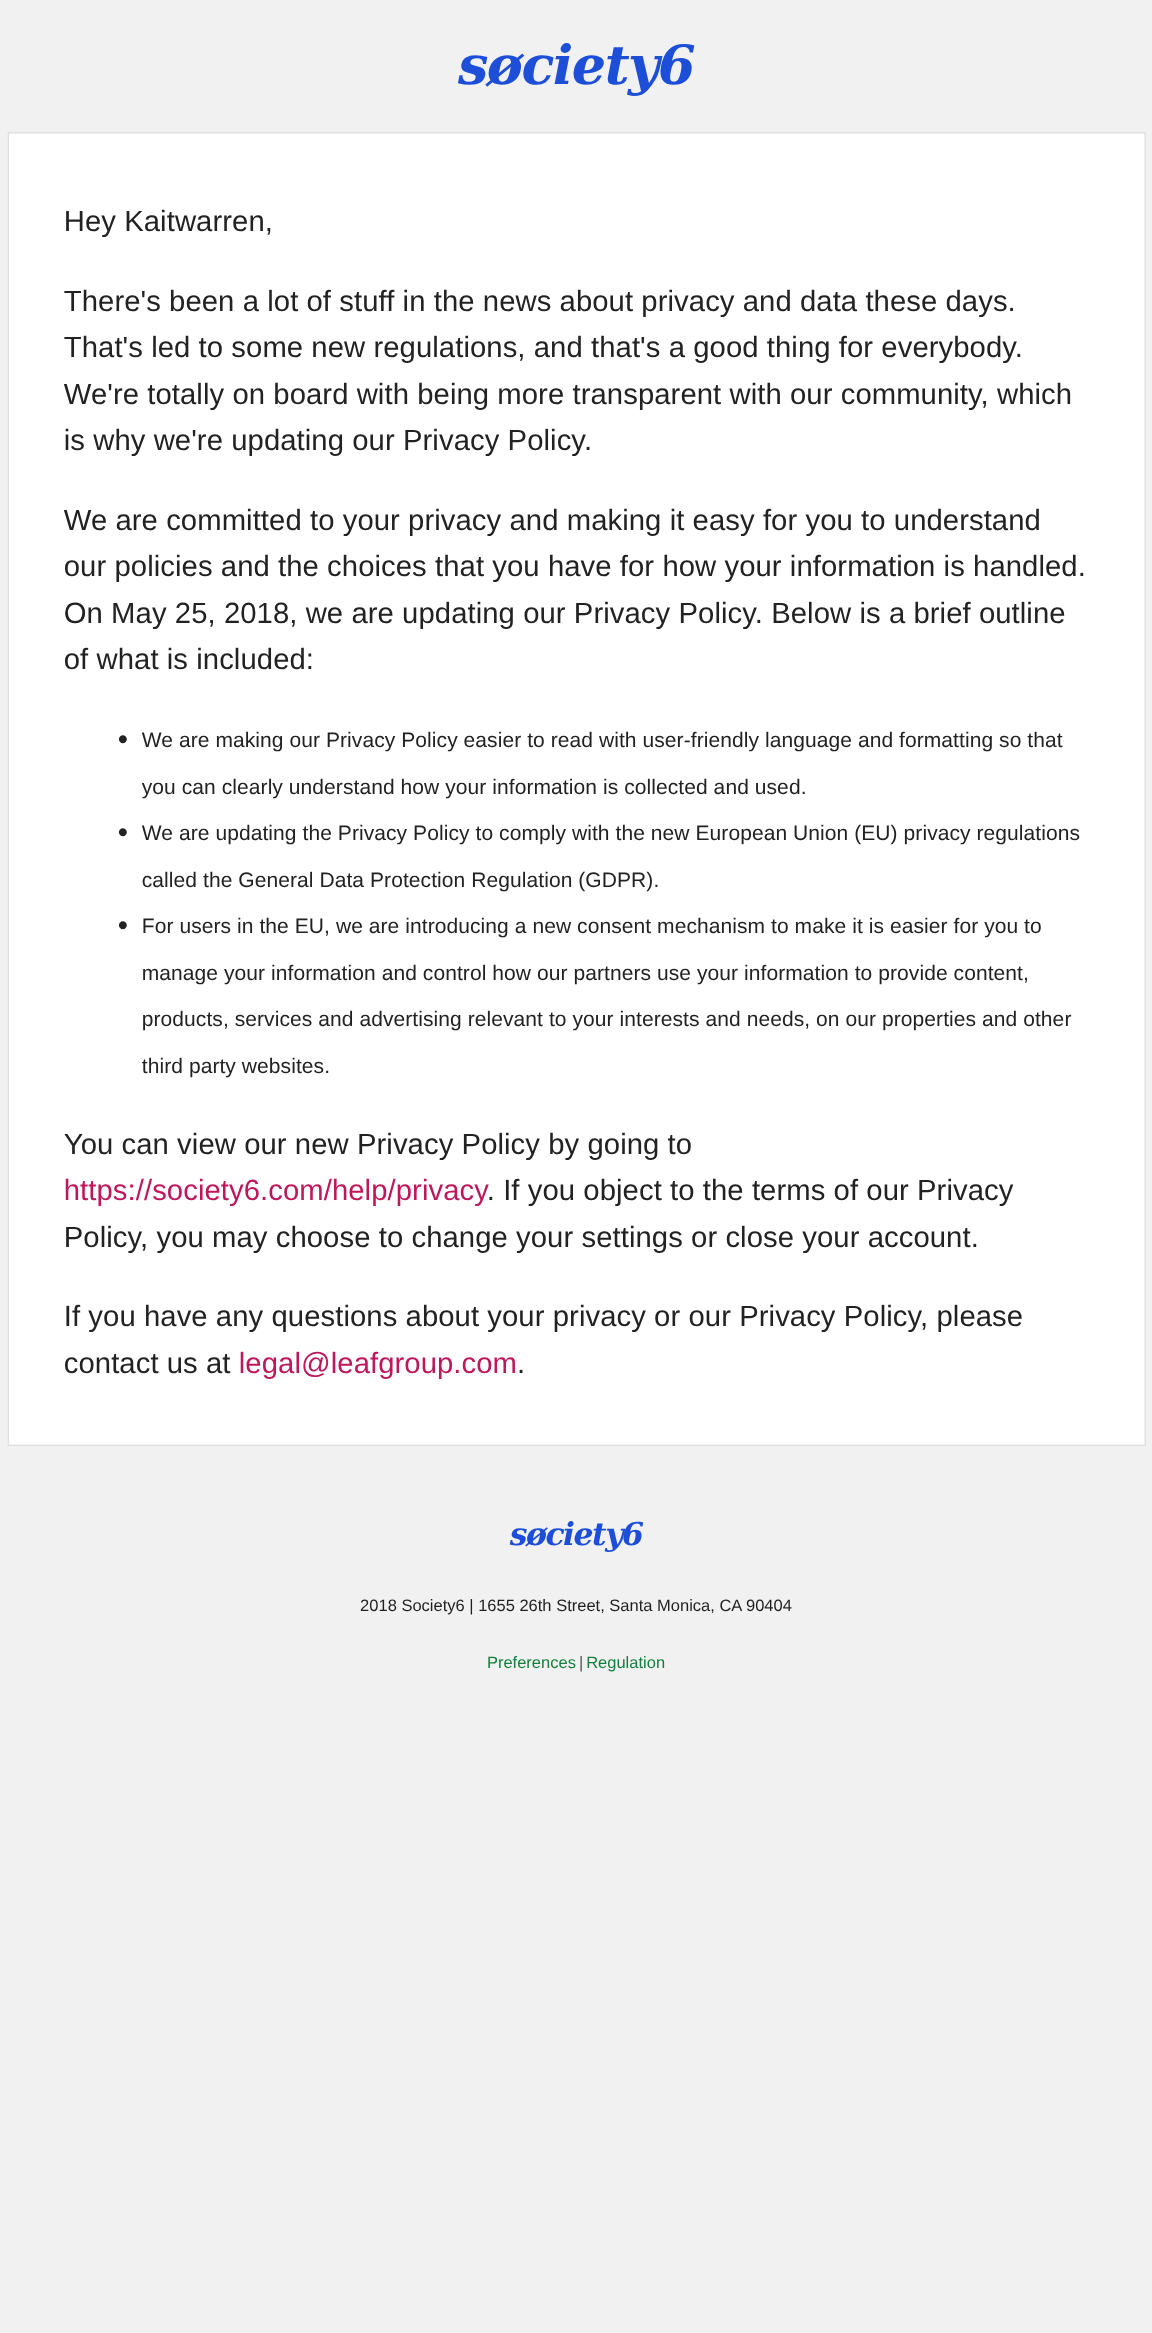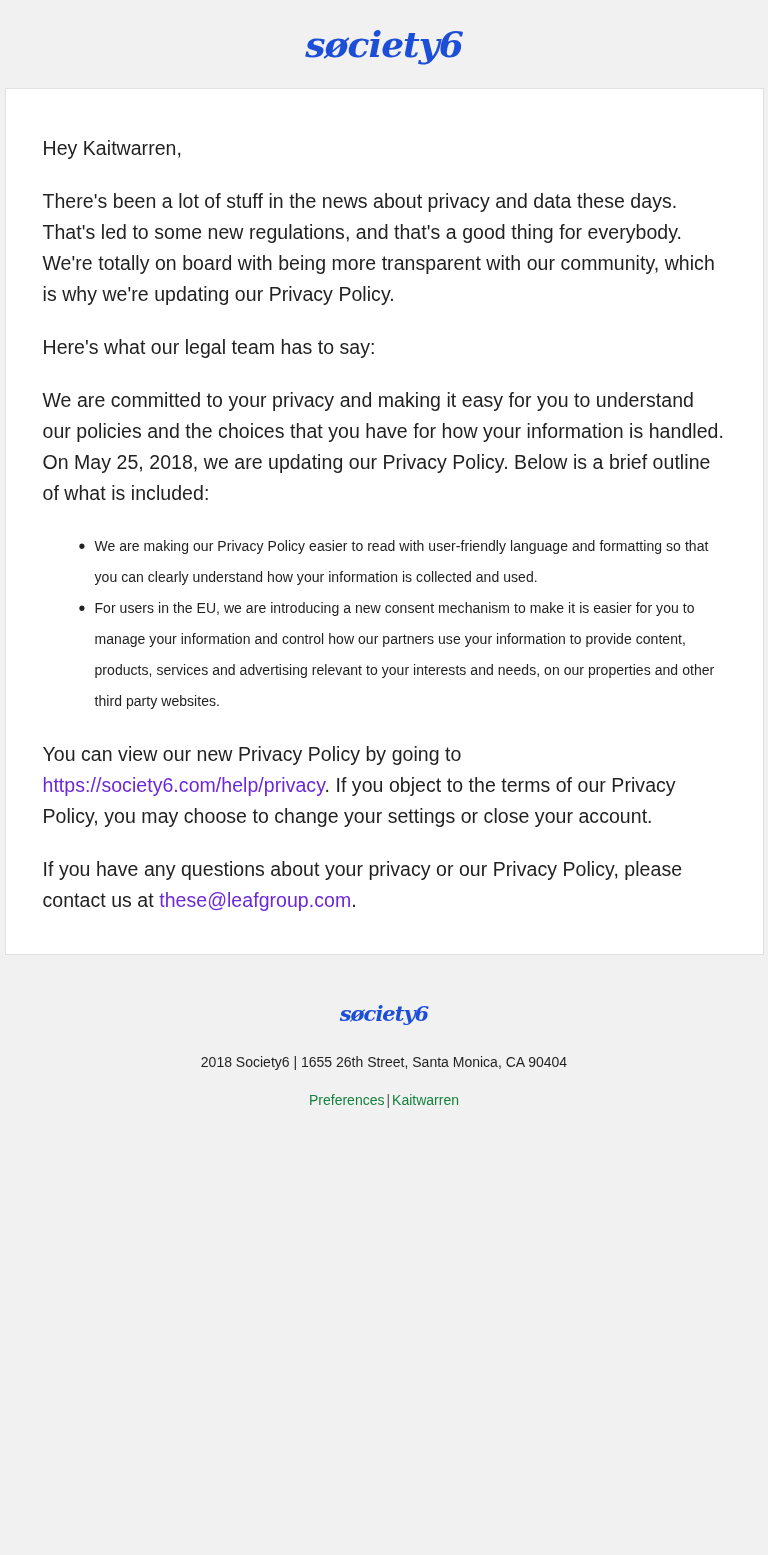--- a/index.html
+++ b/index.html
@@ -73,36 +73,36 @@
     content: "\2022";
     position: absolute;
     left: 0;
     top: 0;
     font-size: 19.5px;
     line-height: 31px;
     color: #222222;
   }
 
   a.link {
-    color: #6d28d9;
+    color: #be185d;
     text-decoration: none;
   }
 
   
   .footer {
     width: 768px;
     background: #f1f1f1;
     text-align: center;
     box-sizing: border-box;
     padding: 46px 0 0 0;
   }
   .footer-logo-wrap { margin-bottom: 26px; }
   .footer-line {
     font-family: "Liberation Sans", sans-serif;
-    font-size: 14px;
+    font-size: 11px;
     line-height: 20px;
     color: #1f1f1f;
     margin-bottom: 18px;
   }
   .footer-line:last-child { margin-bottom: 0; }
   .footer-line a {
     color: #15803d;
     text-decoration: none;
   }
   .sep { color: #555555; padding: 0 2px; }
@@ -113,47 +113,47 @@
 <div class="header">
   <div class="logo logo-header">søciety6</div>
 </div>
 
 <div class="card">
 
   <p class="body-text">Hey Kaitwarren,</p>
 
   <p class="body-text">There's been a lot of stuff in the news about privacy and data these days. That's led to some new regulations, and that's a good thing for everybody. We're totally on board with being more transparent with our community, which is why we're updating our Privacy Policy.</p>
 
-  <p class="body-text">Here's what our legal team has to say:</p>
 
   <p class="body-text">We are committed to your privacy and making it easy for you to understand our policies and the choices that you have for how your information is handled. On May 25, 2018, we are updating our Privacy Policy. Below is a brief outline of what is included:</p>
 
   <ul class="bullets">
     <li>We are making our Privacy Policy easier to read with user-friendly language and formatting so that you can clearly understand how your information is collected and used.</li>
+    <li>We are updating the Privacy Policy to comply with the new European Union (EU) privacy regulations called the General Data Protection Regulation (GDPR).</li>
     <li>For users in the EU, we are introducing a new consent mechanism to make it is easier for you to manage your information and control how our partners use your information to provide content, products, services and advertising relevant to your interests and needs, on our properties and other third party websites.</li>
   </ul>
 
   <p class="body-text">
     <span>You can view our new Privacy Policy by going to </span><a class="link" href="#">https://society6.com/help/privacy</a><span>. If you object to the terms of our Privacy Policy, you may choose to change your settings or close your account.</span>
   </p>
 
 
 
   <p class="body-text">
-    <span>If you have any questions about your privacy or our Privacy Policy, please contact us at </span><a class="link" href="#">these@leafgroup.com</a><span>.</span>
+    <span>If you have any questions about your privacy or our Privacy Policy, please contact us at </span><a class="link" href="#">legal@leafgroup.com</a><span>.</span>
   </p>
 
 </div>
 
 <div class="footer">
 
   <div class="footer-logo-wrap">
     <span class="logo logo-footer">søciety6</span>
   </div>
 
   <div class="footer-line">2018 Society6 | 1655 26th Street, Santa Monica, CA 90404</div>
 
   <div class="footer-line">
-    <a href="#">Preferences</a><span class="sep">|</span><a href="#">Kaitwarren</a>
+    <a href="#">Preferences</a><span class="sep">|</span><a href="#">Regulation</a>
   </div>
 
 
 </div>
 
 </body></html>

